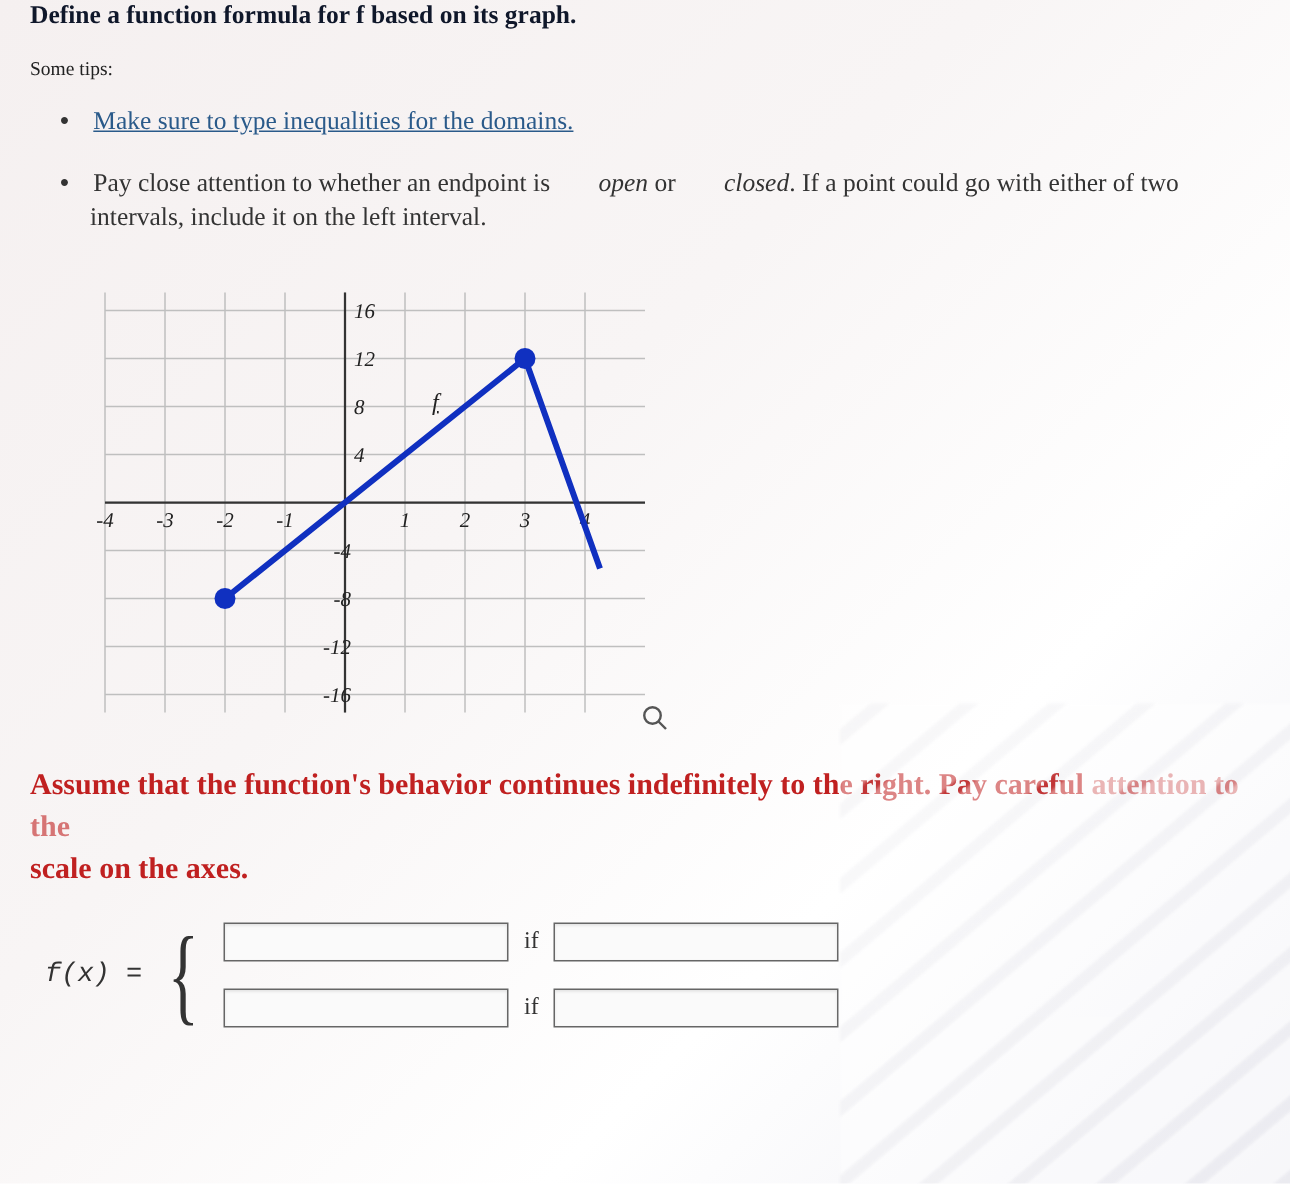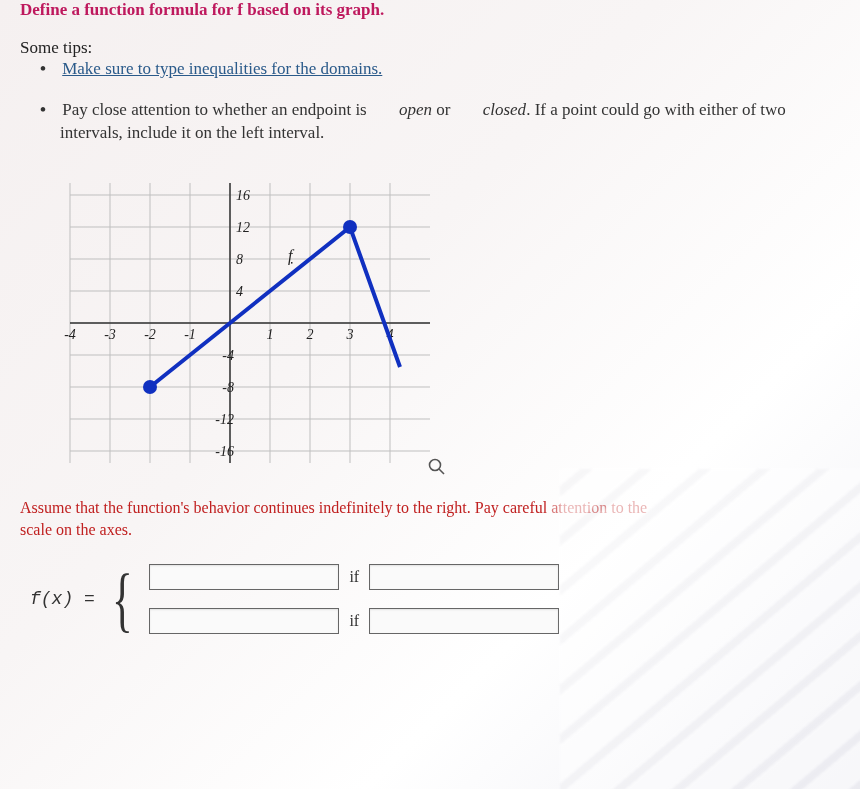--- a/index.html
+++ b/index.html
@@ -7,50 +7,50 @@
       font-family: Georgia, 'Times New Roman', serif;
       background: linear-gradient(135deg, #f5f0f0 0%, #f8f5f5 40%, #ffffff 70%, #f0f0f5 100%);
       width: 860px;
       height: 789px;
       padding: 0 20px 20px 20px;
       color: #333;
       position: relative;
       overflow: hidden;
     }
     .title {
-      color: #be185d;
+      color: #0f172a;
       font-weight: bold;
       font-size: 17px;
       margin-bottom: 18px;
     }
     .tips-heading {
-      font-size: 17px;
-      margin-bottom: 0;
+      font-size: 13px;
+      margin-bottom: 16px;
       color: #222;
     }
     ul { list-style: none; padding-left: 40px; }
     li { margin-bottom: 18px; font-size: 17px; line-height: 1.35; color: #333; }
     li::before { content: "•"; margin-left: -20px; margin-right: 12px; font-weight: bold; }
     .tip-link { color: #2a5a8a; text-decoration: underline; cursor: pointer; }
     .italic { font-style: italic; margin-left: 28px; }
     
     .chart-wrap { margin: 12px 0 8px 30px; position: relative; }
     .chart-svg { display: block; }
     .mag {
       position: absolute;
       bottom: 2px;
       left: 378px;
       font-size: 18px;
       color: #555;
     }
     
     .red-note {
       color: #c02020;
-      font-weight: normal;
-      font-size: 16px;
+      font-weight: bold;
+      font-size: 20px;
       margin: 14px 0 22px 0;
       line-height: 1.4;
     }
     .red-fade { color: rgba(192,32,32,0.6); }
     
     .piecewise {
       display: flex;
       align-items: center;
       margin-left: 10px;
     }

